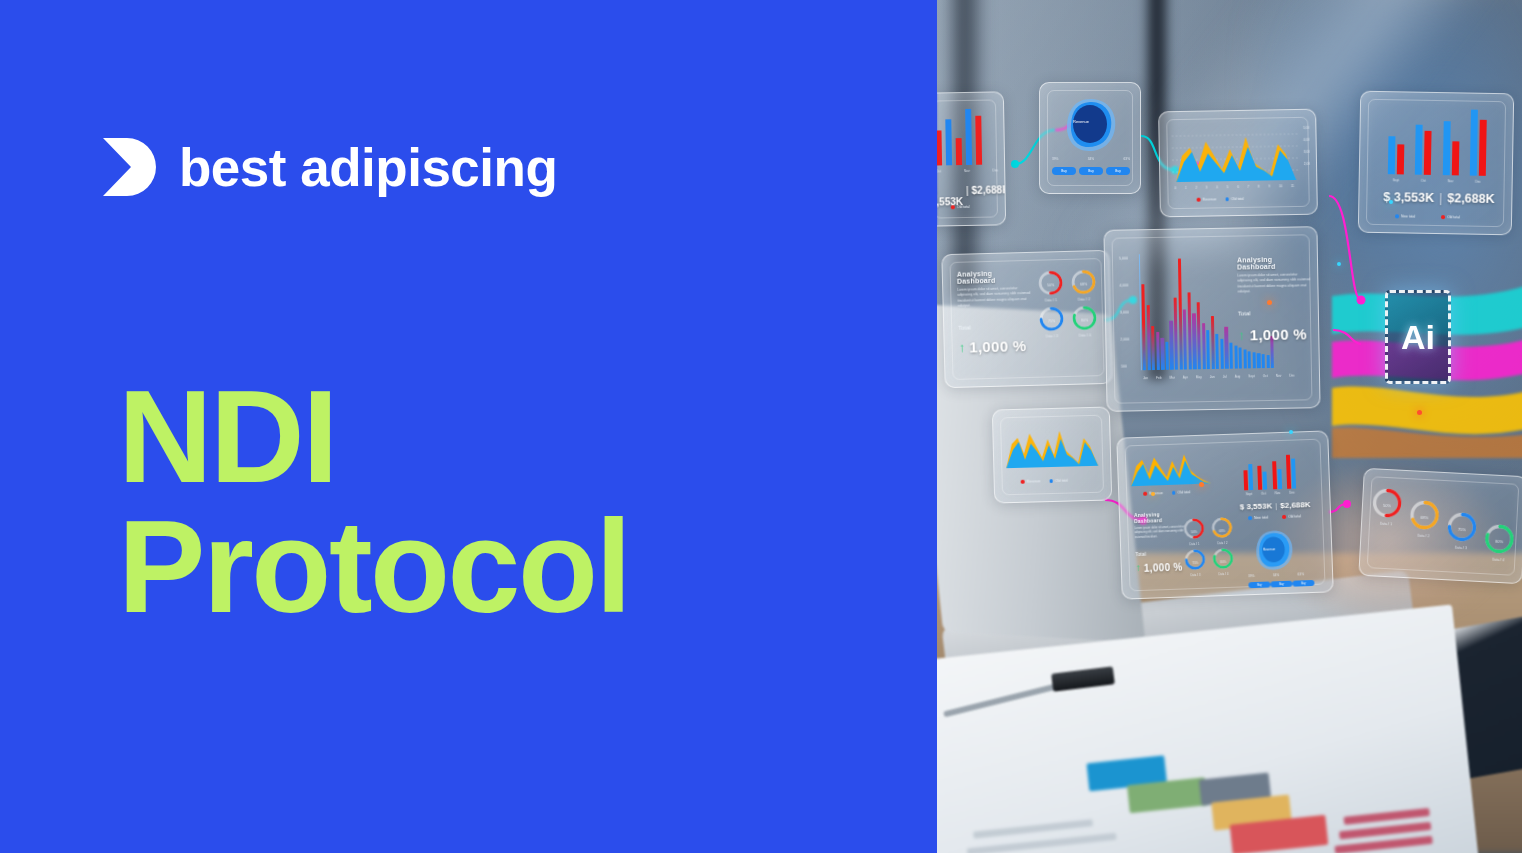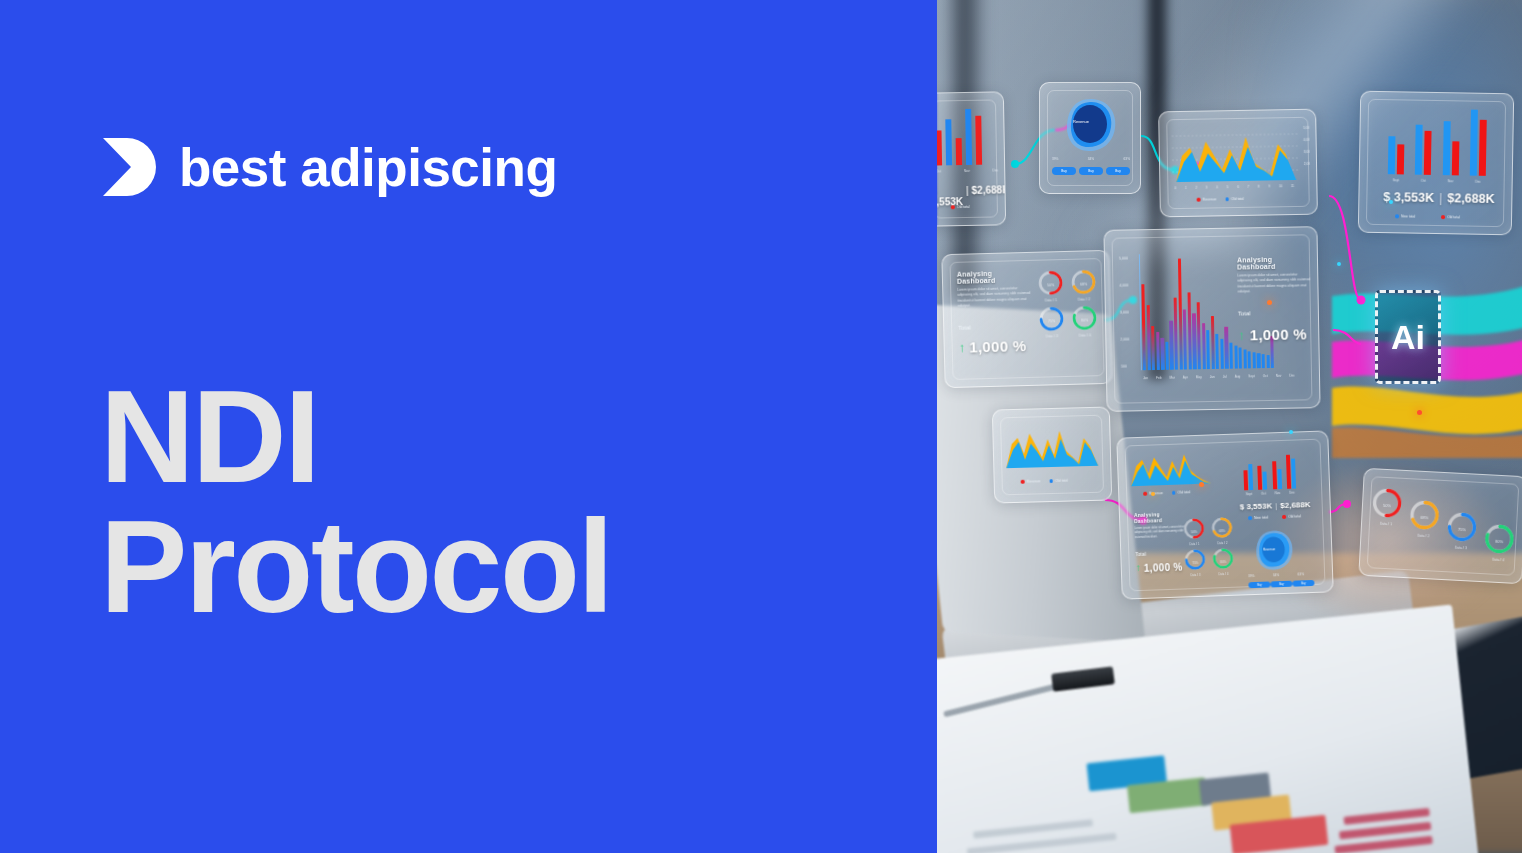--- a/index.html
+++ b/index.html
@@ -27,22 +27,22 @@
   }
   .brand-text{
     color:#FFFFFF;
     font-size:53px;
     font-weight:bold;
     letter-spacing:-0.5px;
     line-height:1;
     white-space:nowrap;
   }
   .headline{
-    position:absolute;left:100px;top:372px;
-    color:#e5e5e5;
+    position:absolute;left:118px;top:372px;
+    color:#bef264;
     font-size:131px;
     font-weight:bold;
     line-height:0.99;
     letter-spacing:-2.5px;
     white-space:pre-line;
   }
 
   
   .photo-panel{
     position:relative;
@@ -654,21 +654,21 @@
           <svg viewBox="0 0 36 36" style="width:30px;height:30px;">
               <circle cx="18" cy="18" r="15" fill="none" stroke="rgba(255,255,255,.5)" stroke-width="4"></circle>
               <circle cx="18" cy="18" r="15" fill="none" stroke="#23d17a" stroke-width="4" stroke-dasharray="75 94" stroke-linecap="round" transform="rotate(-90 18 18)"></circle>
             </svg>
           <div class="hud-mini" style="font-size:4px;margin-top:-19px;">80%</div>
           <div class="hud-mini" style="margin-top:14px;">Data # 4</div>
         </div>
       </div>
     </div>
 
-    <div class="chip" style="left:430px;top:282px;">
+    <div class="chip" style="left:440px;top:282px;">
       <div class="chip-body">
         <span class="chip-text">Ai</span>
       </div>
     </div>
 
     <div class="spark" style="left:330px;top:300px;width:5px;height:5px;background:#ff7a2f;box-shadow:0 0 8px #ff7a2f;"></div>
     <div class="spark" style="left:400px;top:262px;width:4px;height:4px;background:#37d6ff;box-shadow:0 0 8px #37d6ff;"></div>
     <div class="spark" style="left:352px;top:430px;width:4px;height:4px;background:#37d6ff;box-shadow:0 0 8px #37d6ff;"></div>
     <div class="spark" style="left:262px;top:482px;width:5px;height:5px;background:#ff7a2f;box-shadow:0 0 9px #ff7a2f;"></div>
     <div class="spark" style="left:214px;top:492px;width:4px;height:4px;background:#ffb02f;box-shadow:0 0 8px #ffb02f;"></div>

